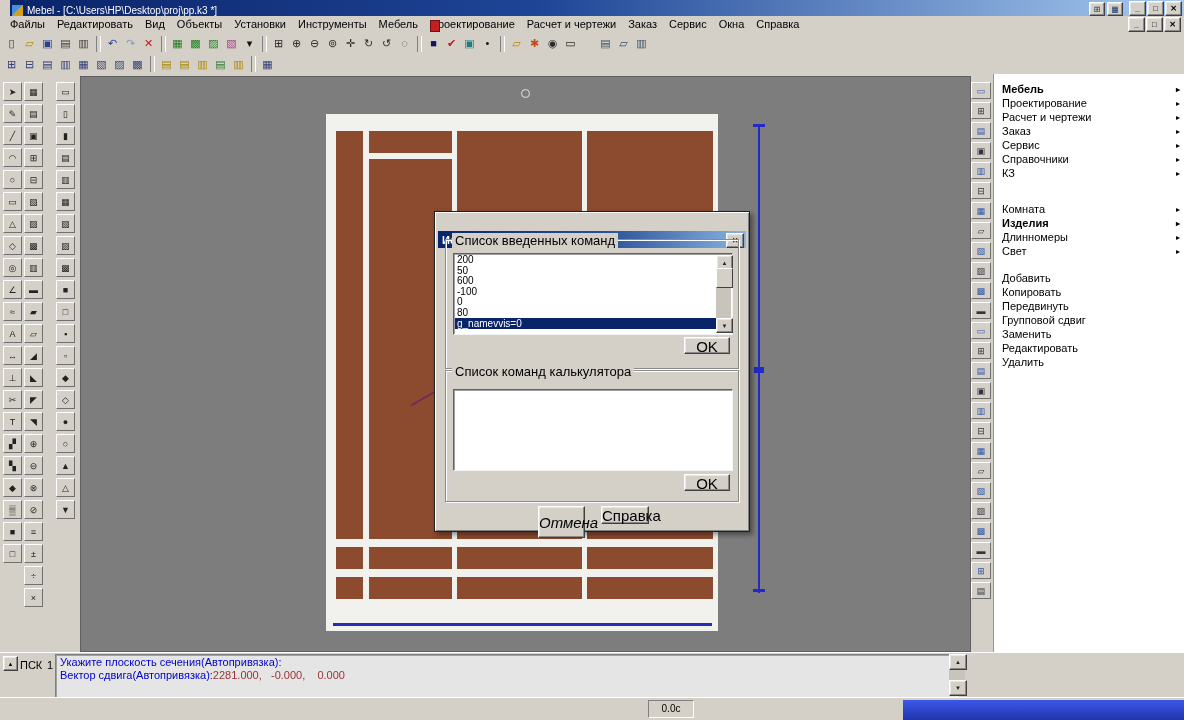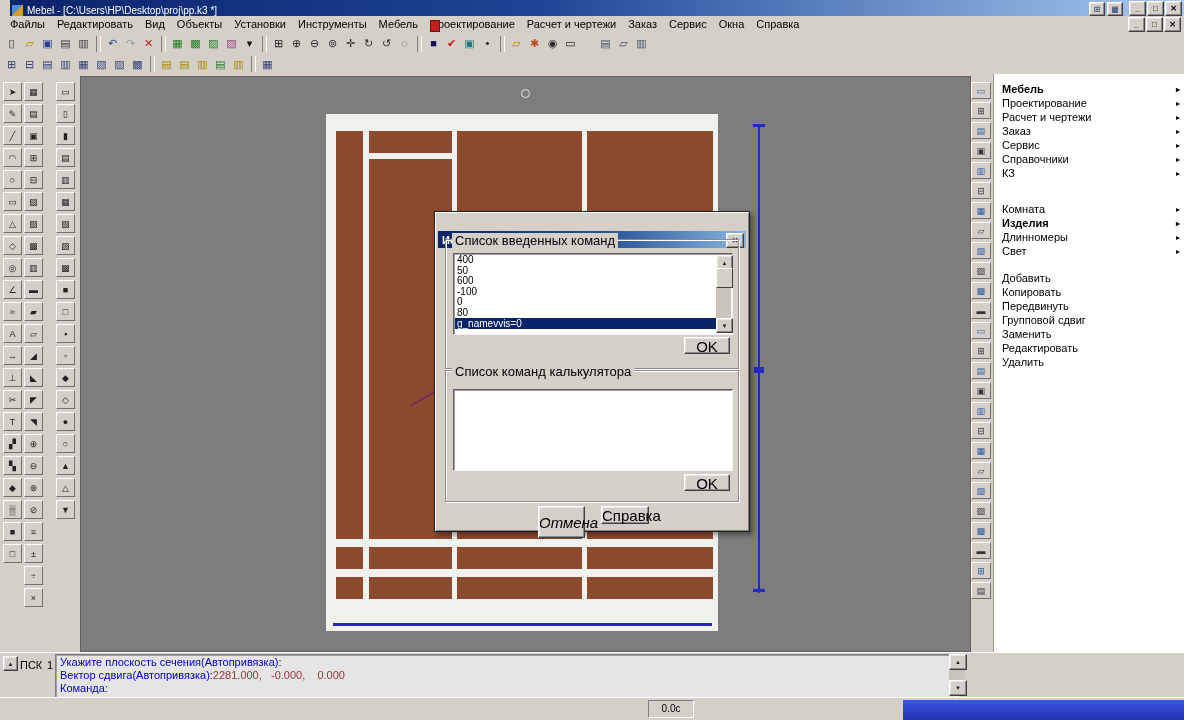--- a/index.html
+++ b/index.html
@@ -751,21 +751,20 @@
     </div>
   </div>
 
   <div class="cmdbar">
     <span class="cmd-up btn3d">▲</span>
     <span class="psk-label">ПСК</span>
     <span class="psk-value">1</span>
     <div class="cmd-output">
       <div class="cmd-line"><span class="c-blue">Укажите плоскость сечения(Автопривязка):</span></div>
       <div class="cmd-line"><span class="c-blue">Вектор сдвига(Автопривязка):</span><span class="c-val">2281.000,   -0.000,    0.000</span></div>
-      <div class="cmd-line"><span class="c-blue">Команда:</span></div>
     </div>
     <div class="cmd-scroll">
       <span class="sb-btn up btn3d">▲</span>
       <span class="sb-btn down btn3d">▼</span>
     </div>
   </div>
 
   <div class="statusbar">
     <div class="sb-cells">
       <span class="cell time">0.0с</span>
@@ -783,21 +782,21 @@
     <div class="dlg-title">
       <span>История команд</span>
       <span class="dlg-close btn3d">✕</span>
     </div>
 
     <div class="grp grp1"></div>
     <span class="grp-label l1">Список введенных команд</span>
     <div class="lst lst1">
       <div class="rows">
 
-      <div class="lrow">400</div>
+      <div class="lrow">200</div>
           <div class="lrow">50</div>
           <div class="lrow">600</div>
           <div class="lrow">-100</div>
           <div class="lrow">0</div>
           <div class="lrow">80</div>
         </div>
       <div class="lrow selected">g_namevvis=0</div>
       <div class="lst-scroll">
         <span class="sb-btn up btn3d">▲</span>
         <span class="sb-thumb"></span>

